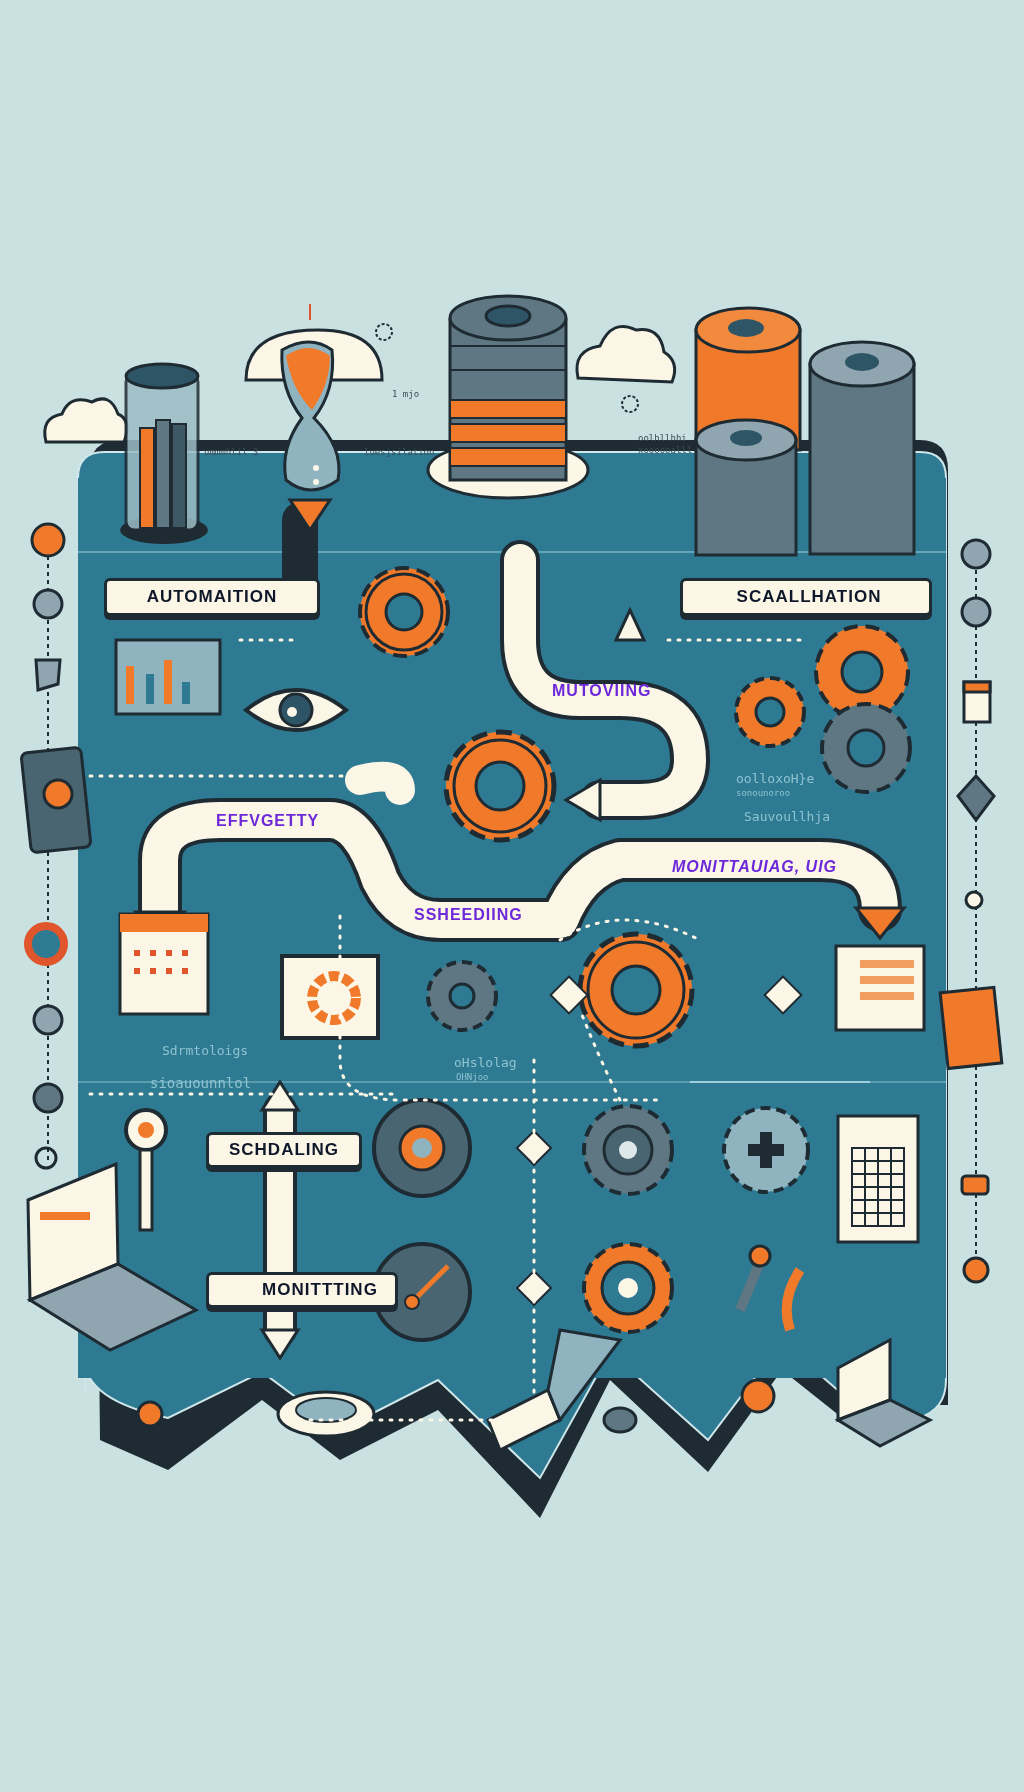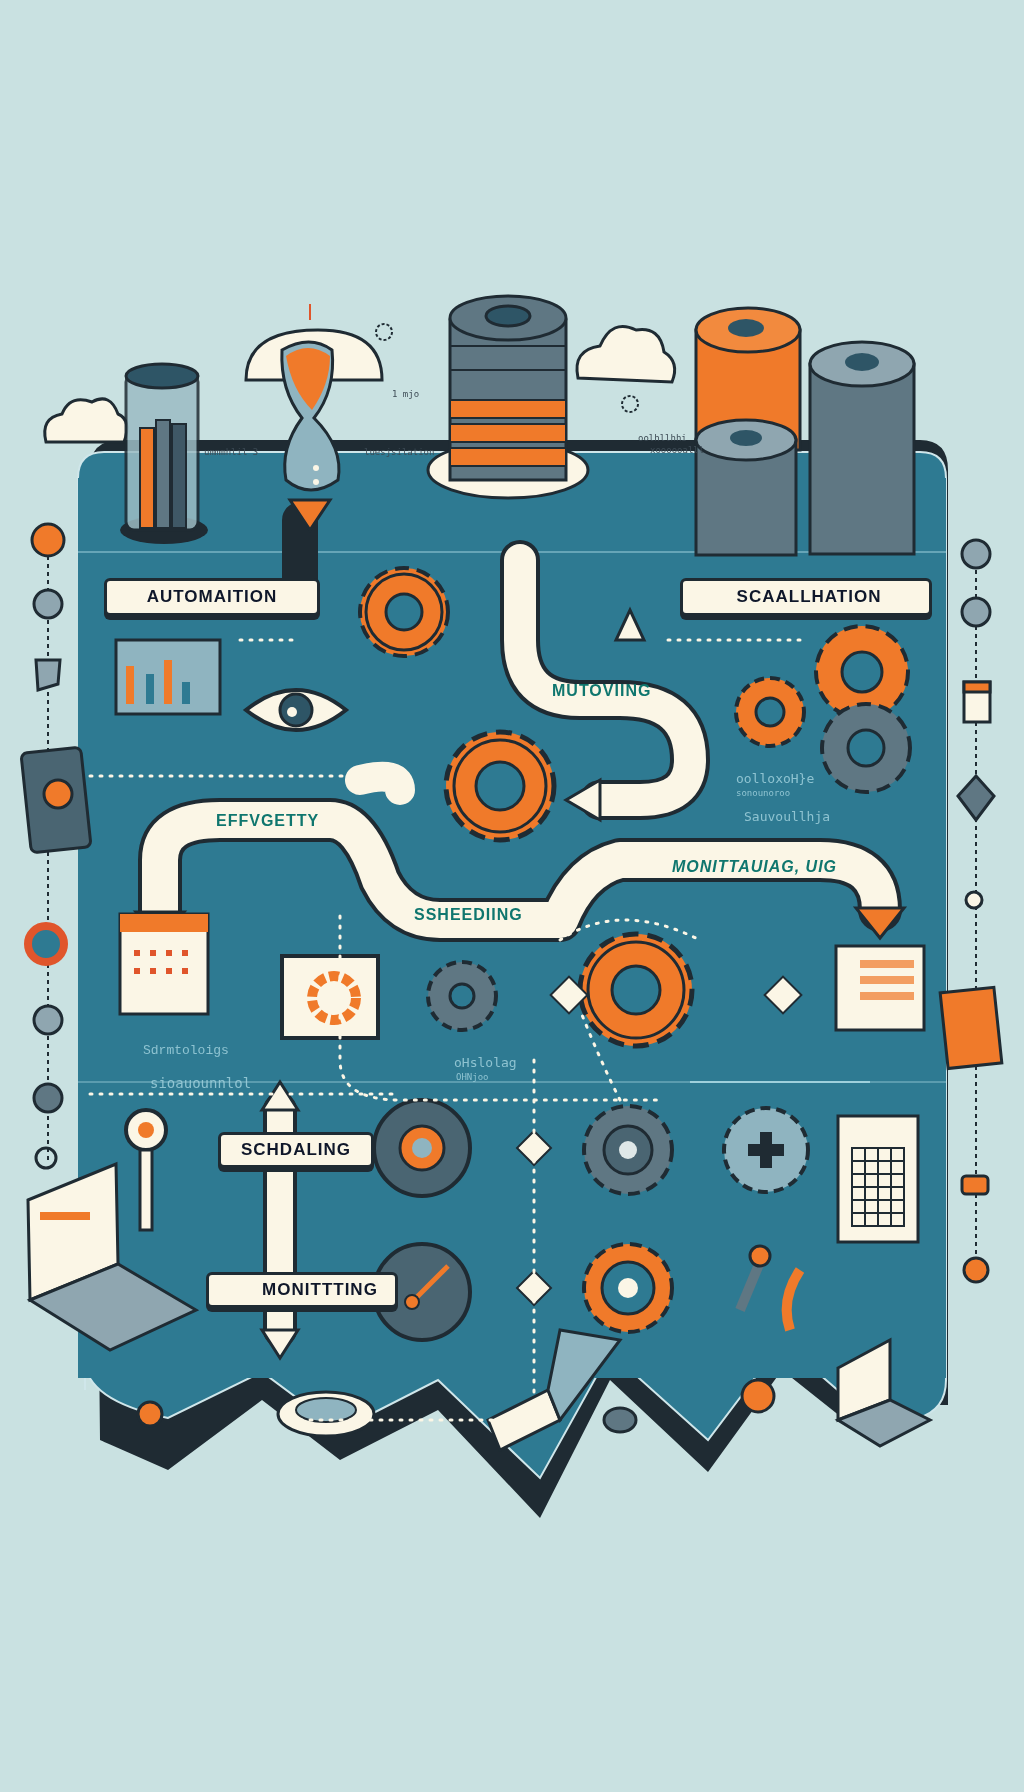--- a/index.html
+++ b/index.html
@@ -1,20 +1,20 @@
 <!DOCTYPE html>
 <html><head>
 <meta charset="utf-8">
 <style>
   html,body{margin:0;padding:0;}
   body{width:1024px;height:1792px;background:#c9e1e1;position:relative;overflow:hidden;font-family:"DejaVu Sans",sans-serif;}
   .abs{position:absolute;}
   svg{display:block;}
   .label{position:absolute;background:#fbf6e6;border:3px solid #1f2b33;border-radius:6px;color:#0f172a;font-weight:bold;font-family:"Liberation Sans",sans-serif;font-size:17px;letter-spacing:1px;display:flex;align-items:center;justify-content:center;box-shadow:0 4px 0 #1f2b33;}
-  .flowtext{position:absolute;color:#0f766e;font-weight:bold;font-family:"Liberation Sans",sans-serif;font-size:16px;letter-spacing:1px;}
+  .flowtext{position:absolute;color:#6d28d9;font-weight:bold;font-family:"Liberation Sans",sans-serif;font-size:16px;letter-spacing:1px;}
   .caption{position:absolute;color:#9fd0dc;font-family:"DejaVu Sans Mono",monospace;font-size:13px;line-height:14px;opacity:.85;}
   .tinycap{position:absolute;color:#3d4b55;font-family:"DejaVu Sans Mono",monospace;font-size:9px;line-height:12px;text-align:center;}
 </style>
 </head>
 <body>
 
 <svg class="abs" style="left:0;top:0" width="1024" height="1792" viewBox="0 0 1024 1792">
 
   <path d="M90 470 Q90 440 120 440 L920 440 Q948 440 948 470 L948 1405 L898 1405 Q880 1410 860 1432 L782 1370 L708 1472 L610 1380 L540 1518 L438 1410 L340 1460 L262 1400 L168 1470 Q100 1440 100 1440 Z" fill="#1f2b33"></path>
 
@@ -302,27 +302,27 @@
     <circle cx="630" cy="404" r="8" stroke-dasharray="3 2"></circle>
   </g>
 </svg>
 
 <div class="label" style="left:104px;top:578px;width:210px;height:32px;">AUTOMAITION</div>
 <div class="label" style="left:680px;top:578px;width:240px;height:32px;padding-left:6px;">SCAALLHATION</div>
 <div class="flowtext" style="left:552px;top:682px;">MUTOVIING</div>
 <div class="flowtext" style="left:216px;top:812px;">EFFVGETTY</div>
 <div class="flowtext" style="left:414px;top:906px;">SSHEEDIING</div>
 <div class="flowtext" style="left:672px;top:858px;font-style:italic;">MONITTAUIAG, UIG</div>
-<div class="label" style="left:218px;top:1132px;width:150px;height:30px;">SCHDALING</div>
+<div class="label" style="left:206px;top:1132px;width:150px;height:30px;">SCHDALING</div>
 <div class="label" style="left:206px;top:1272px;width:150px;height:30px;padding-left:36px;">MONITTTING</div>
 
 <div class="tinycap" style="left:204px;top:446px;">ummmhlil 3</div>
 <div class="tinycap" style="left:364px;top:446px;">luesjsilation</div>
 <div class="tinycap" style="left:392px;top:388px;">1 mjo</div>
 <div class="tinycap" style="left:638px;top:432px;">oolhllhhi</div>
-<div class="tinycap" style="left:638px;top:444px;margin-left:12px;">xoooooalll</div>
+<div class="tinycap" style="left:638px;top:444px;">xoooooalll</div>
 <div class="caption" style="left:736px;top:772px;">oolloxoH}e</div>
 <div class="caption" style="left:736px;top:786px;font-size:9px;">sonounoroo</div>
 <div class="caption" style="left:744px;top:810px;">Sauvoullhja</div>
-<div class="caption" style="left:143px;top:1044px;font-family:Liberation Mono, monospace;">Sdrmtoloigs</div>
+<div class="caption" style="left:162px;top:1044px;">Sdrmtoloigs</div>
 <div class="caption" style="left:150px;top:1058px;font-size:14px;margin-top:18px;">sioauounnlol</div>
 <div class="caption" style="left:454px;top:1056px;">oHslolag</div>
 <div class="caption" style="left:456px;top:1070px;font-size:9px;">OHNjoo</div>
 
 </body></html>

